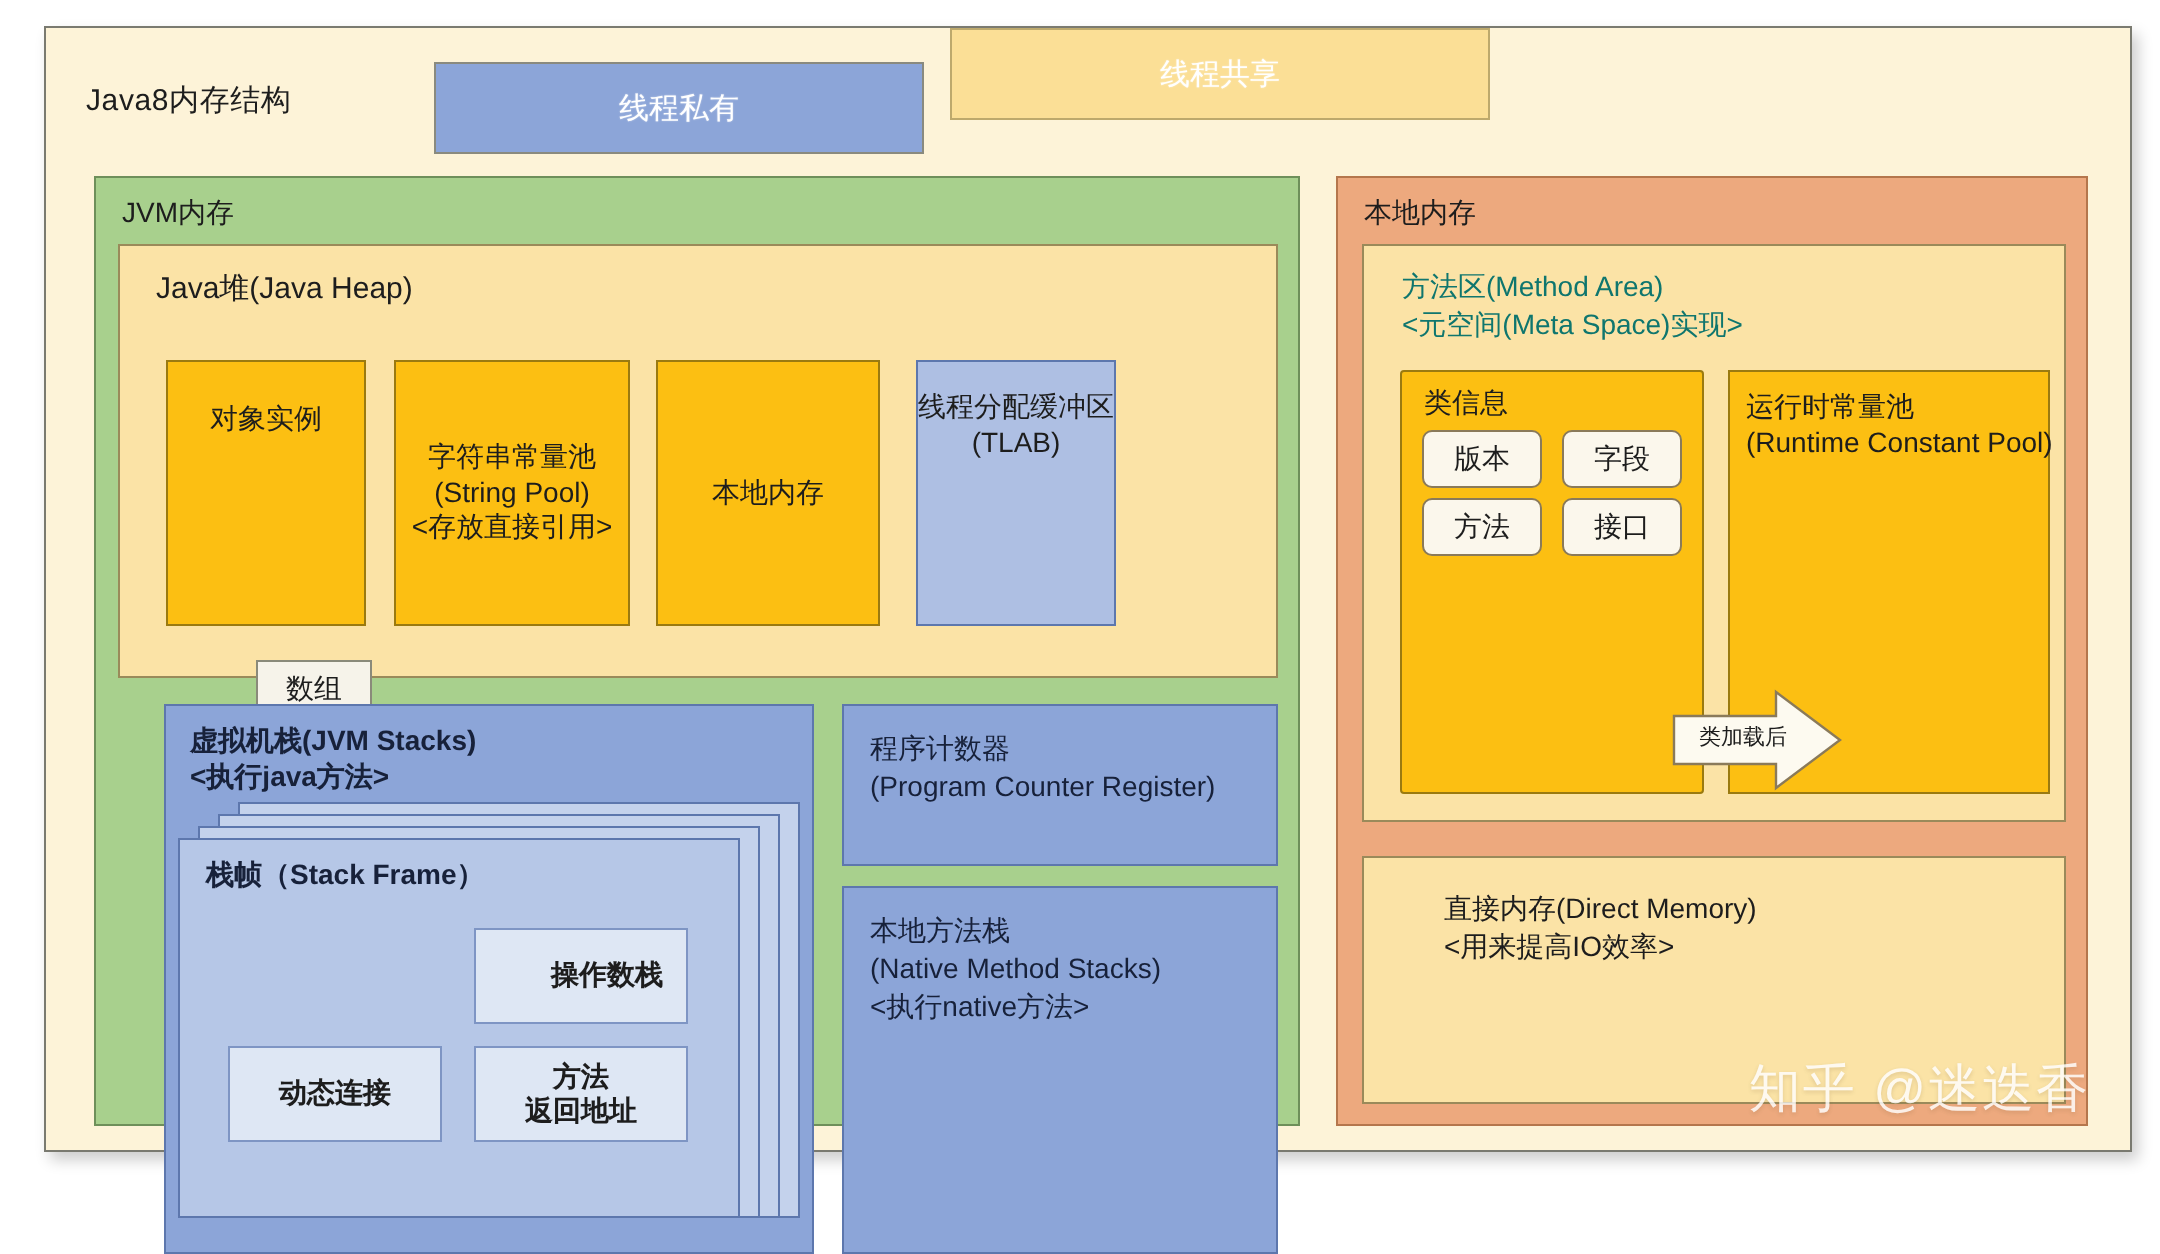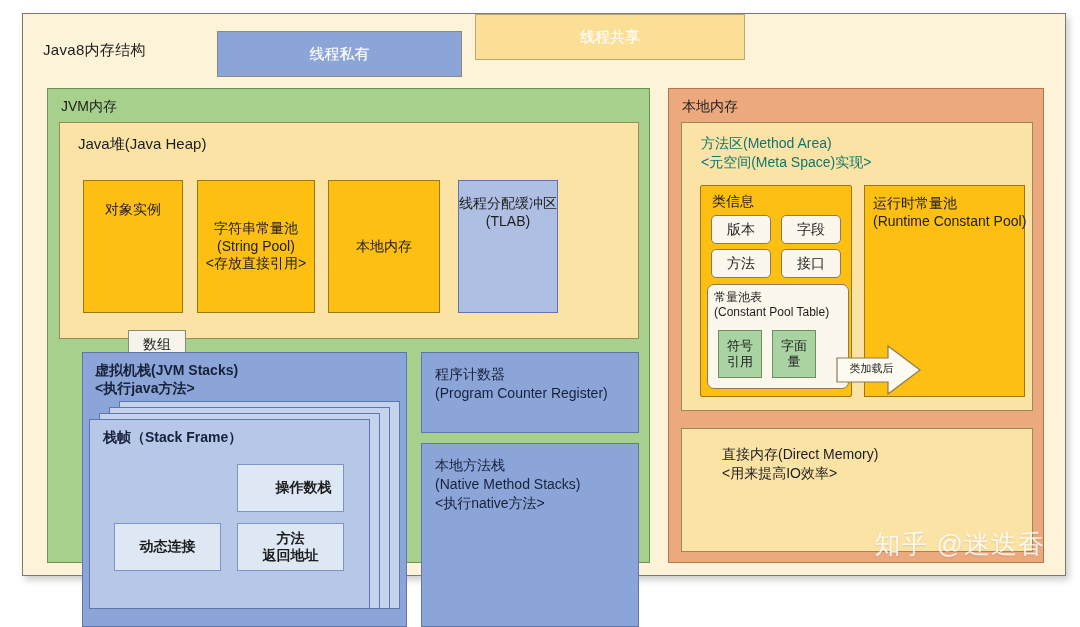--- a/index.html
+++ b/index.html
@@ -272,25 +272,20 @@
       <div class="method-area">
         <div class="ma-title">方法区(Method Area)<br>&lt;元空间(Meta Space)实现&gt;</div>
 
         <div class="class-info">
           <div class="ci-title">类信息</div>
           <div class="ci-chip ci-ver">版本</div>
           <div class="ci-chip ci-fld">字段</div>
           <div class="ci-chip ci-mth">方法</div>
           <div class="ci-chip ci-itf">接口</div>
 
-          <div class="cpt-box">
-            <div class="cpt-title">常量池表<br>(Constant Pool Table)</div>
-            <div class="cpt-chip cpt-sym">符号<br>引用</div>
-            <div class="cpt-chip cpt-lit">字面<br>量</div>
-          </div>
         </div>
 
         <div class="rcp-box">
           <div class="rcp-title">运行时常量池<br>(Runtime Constant Pool)</div>
         </div>
       </div>
 
       <div class="direct-mem">
         <div class="dm-title">直接内存(Direct Memory)<br>&lt;用来提高IO效率&gt;</div>
       </div>

